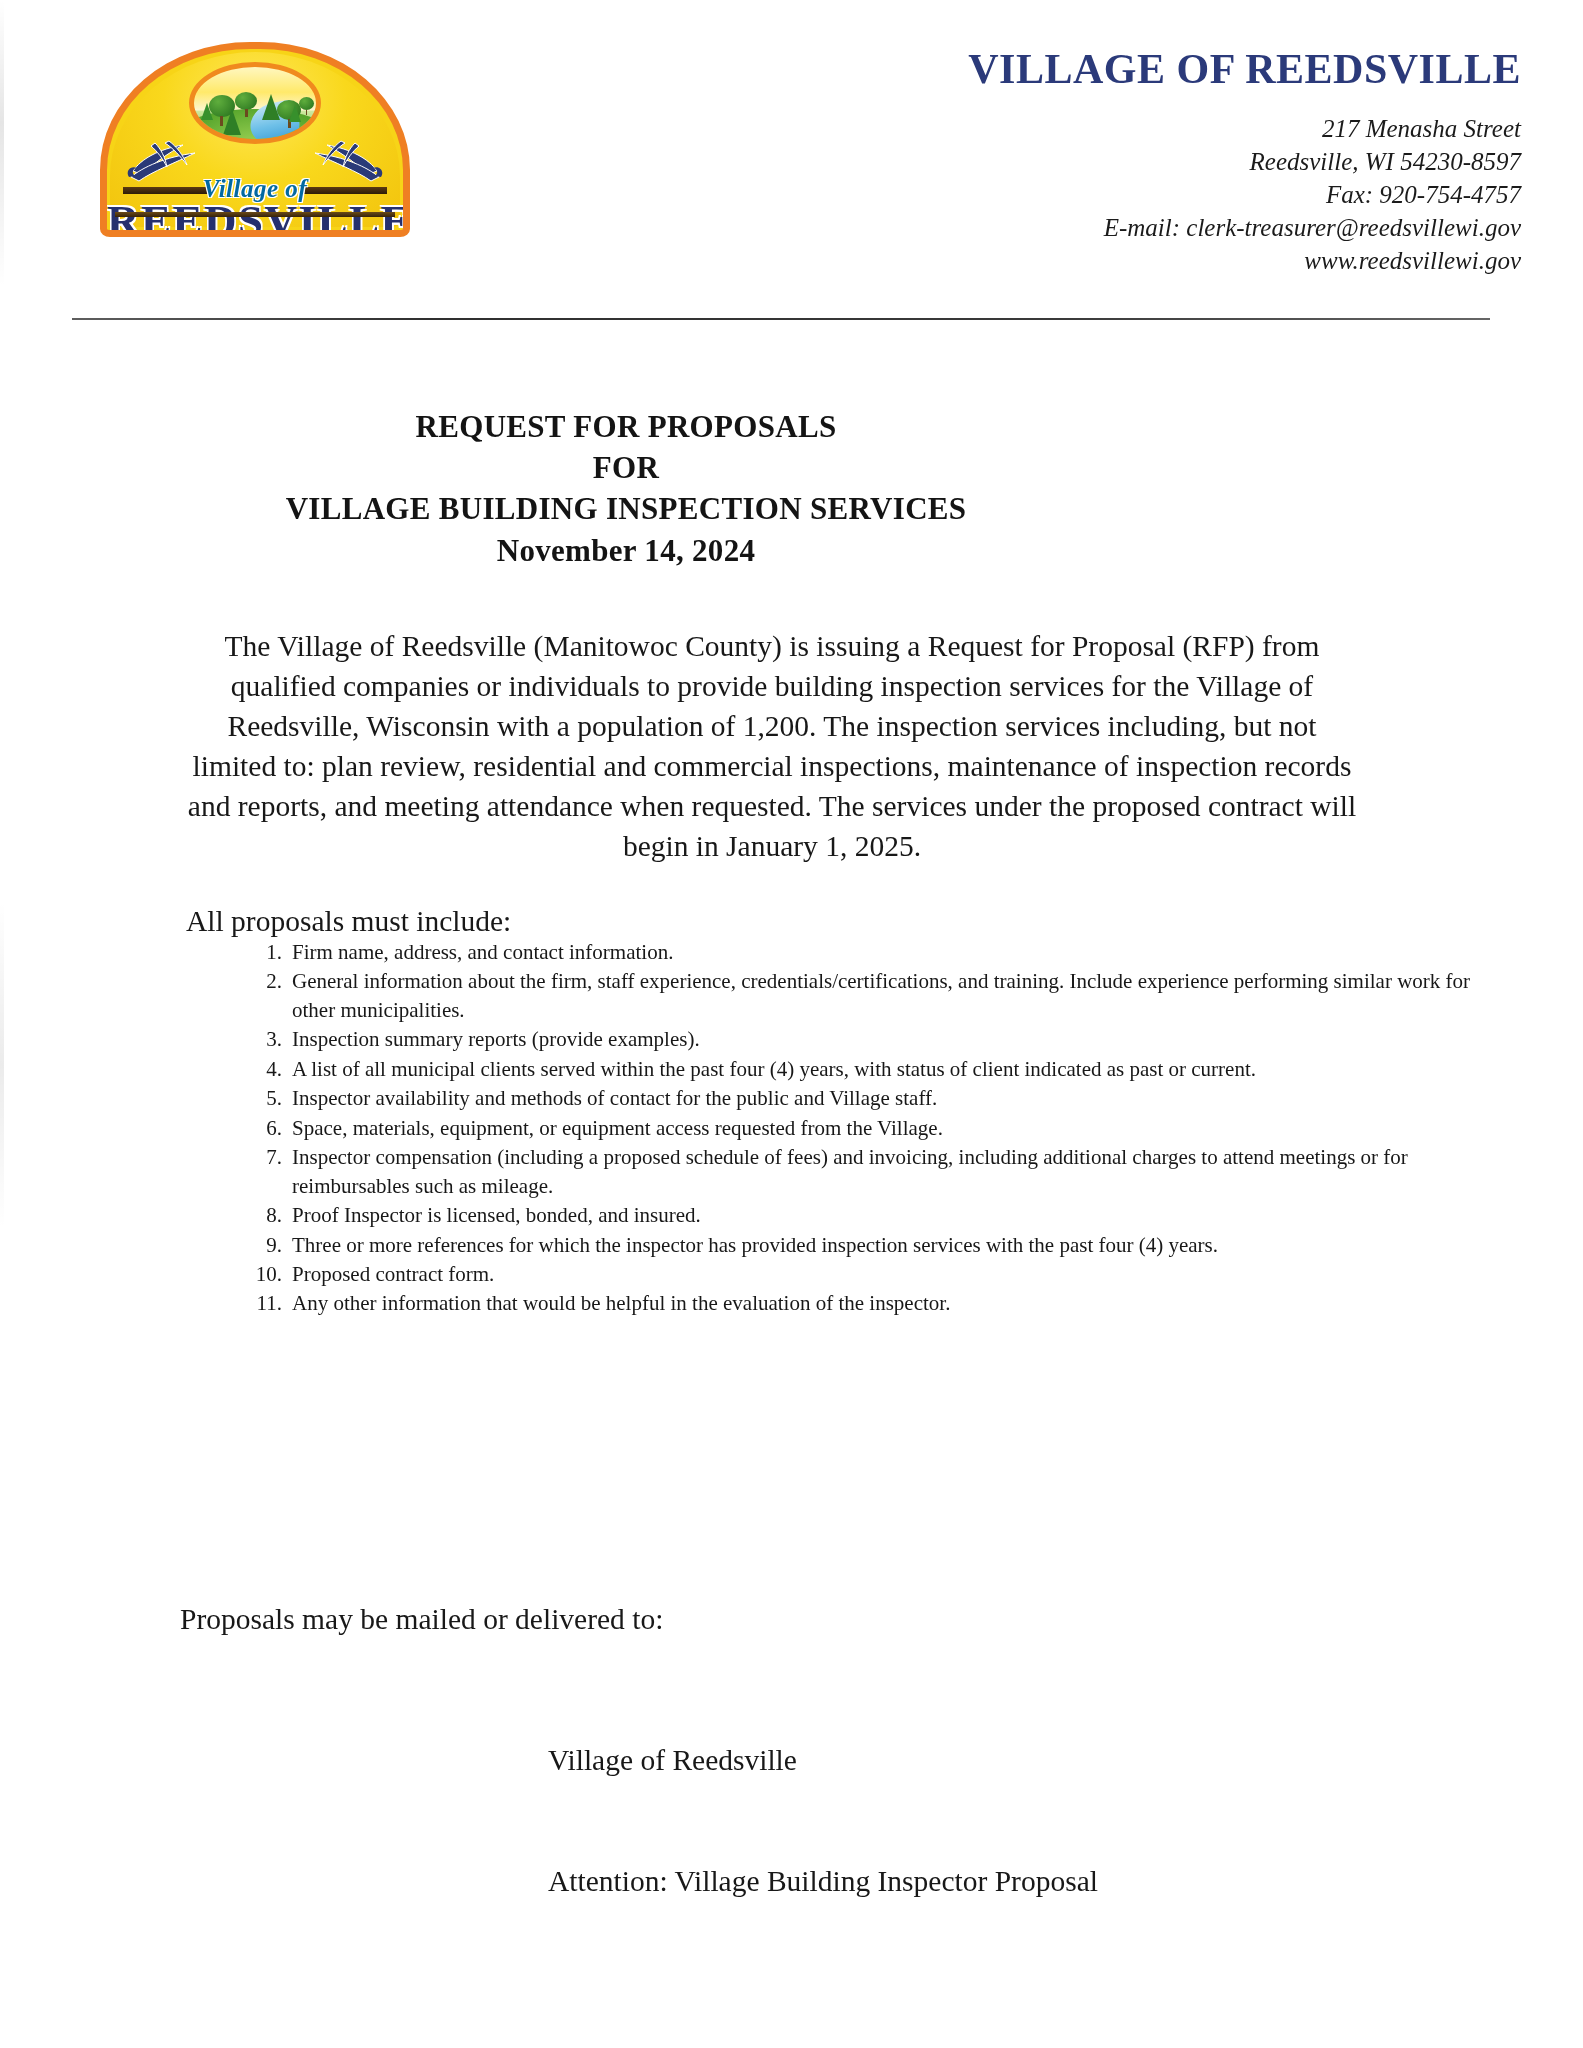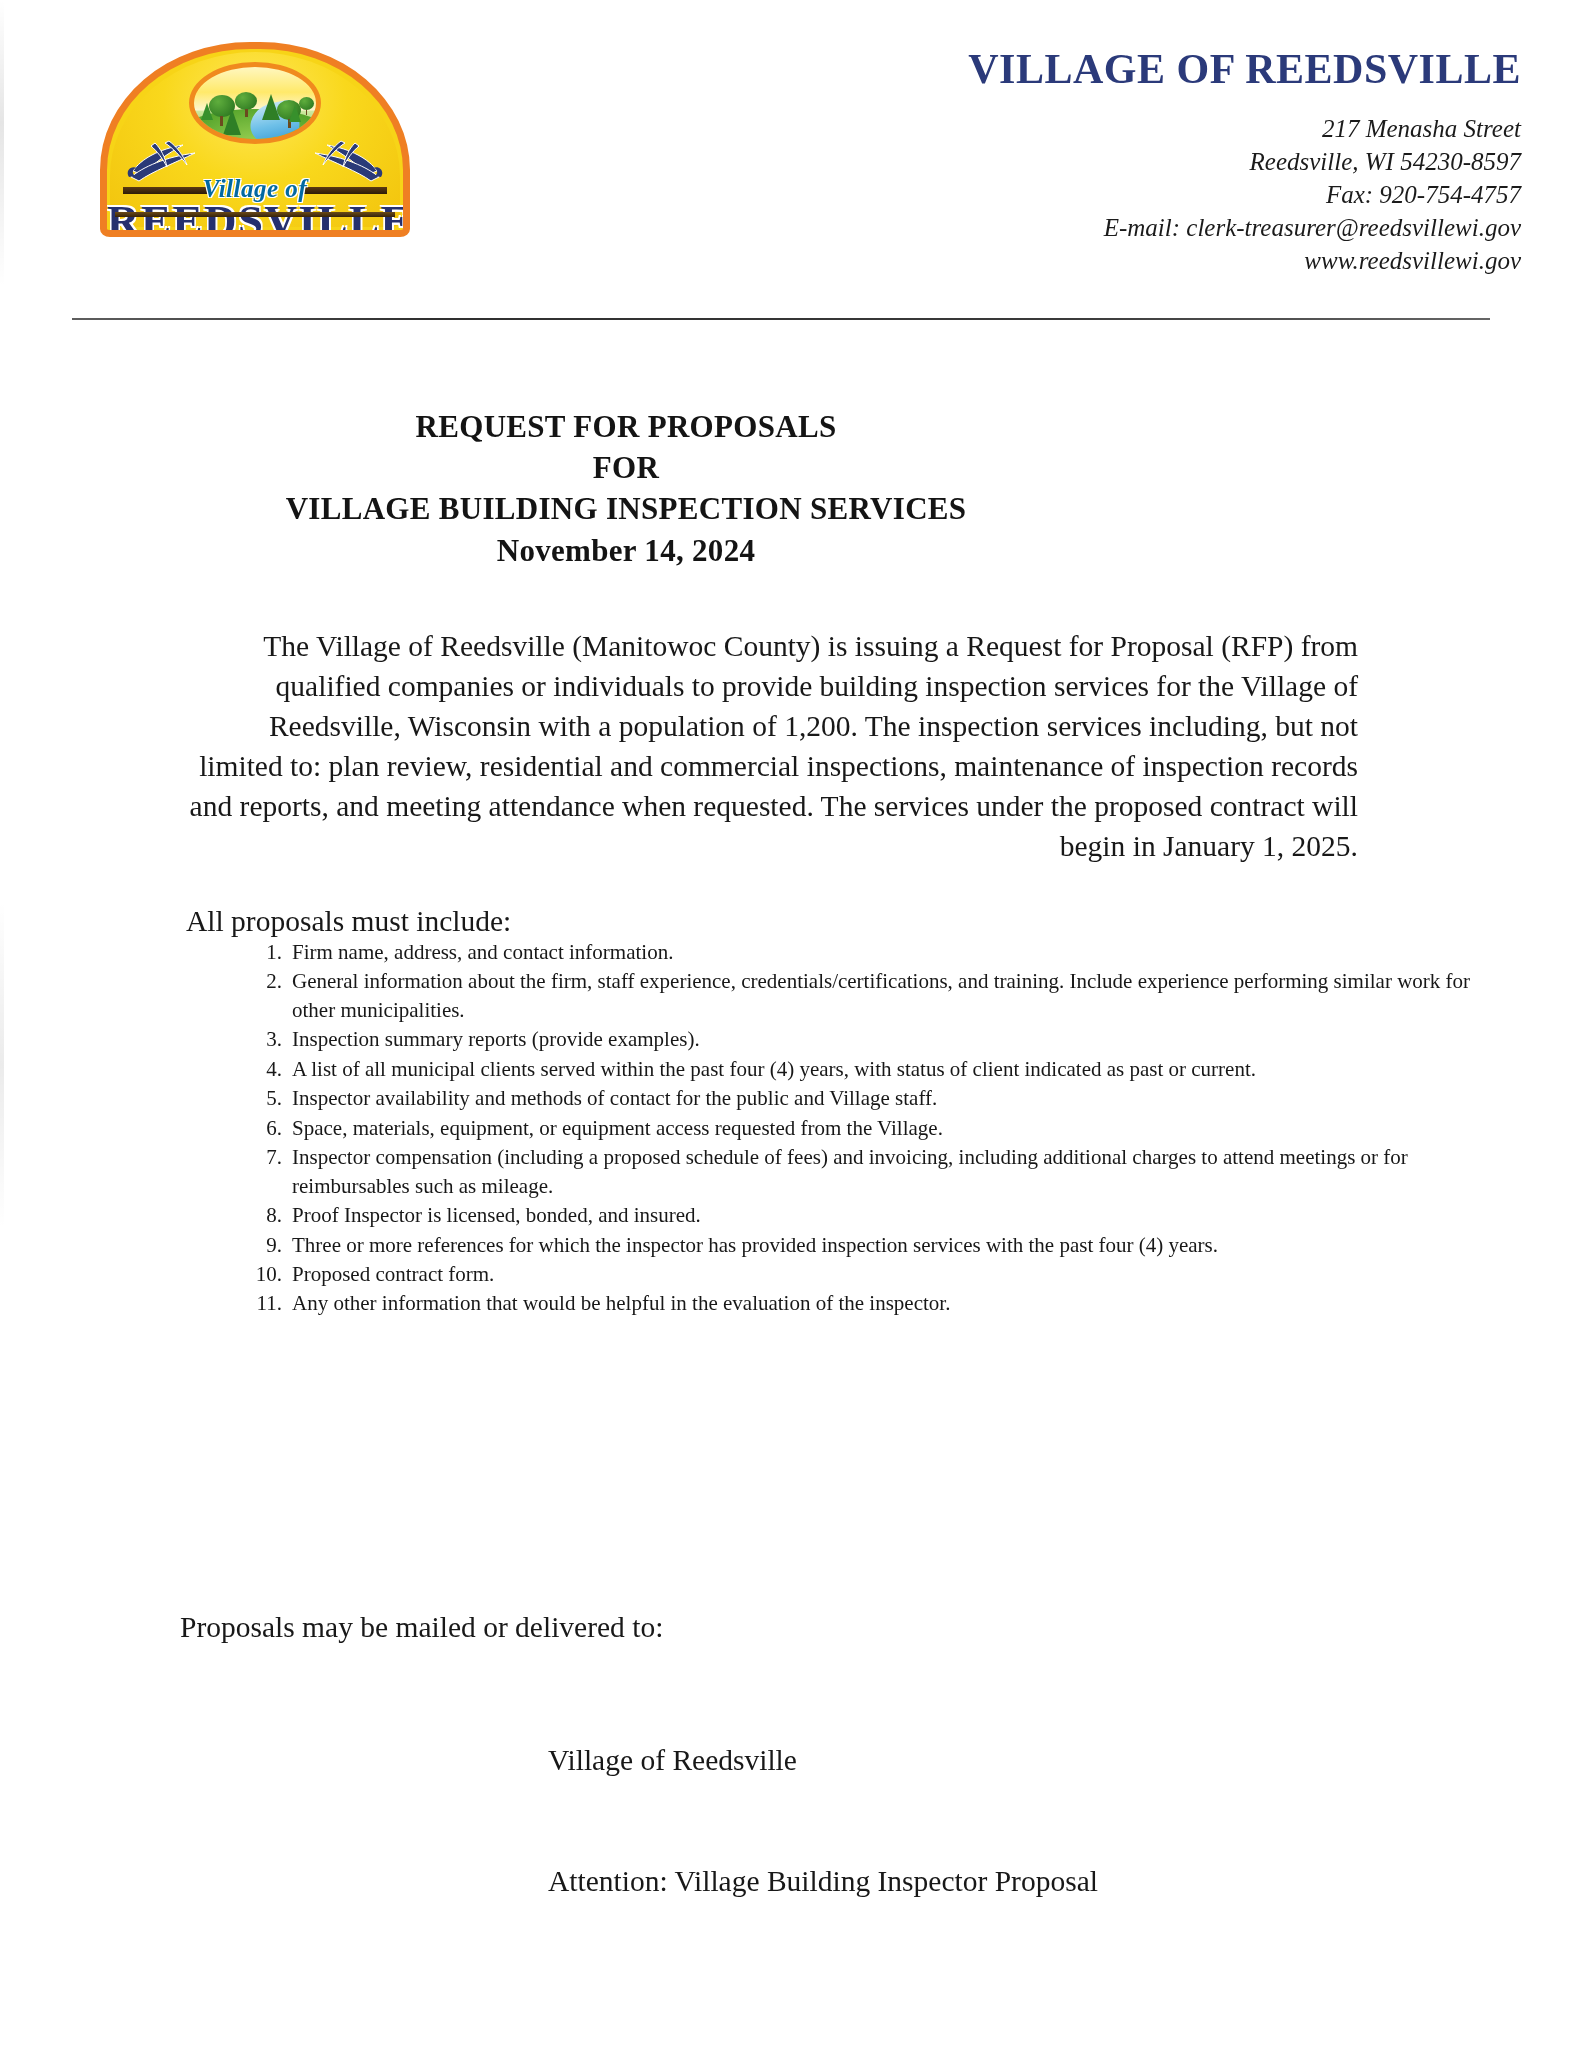--- a/index.html
+++ b/index.html
@@ -263,21 +263,21 @@
     top: 0;
     width: 1583px;
   }
   .para {
     position: absolute;
     left: 186px;
     top: 616px;
     width: 1172px;
     font-size: 29.5px;
     line-height: 1.355;
-    text-align: right;
+    text-align: center;
     color: #181818;
     margin-top: 11px;
   }
 
   .list-intro {
     position: absolute;
     left: 186px;
     top: 902px;
     font-size: 29.5px;
     line-height: 1.355;
@@ -315,21 +315,20 @@
     width: 56px;
   }
 
   .mail-intro {
     position: absolute;
     left: 180px;
     top: 1600px;
     font-size: 29.5px;
     line-height: 1.355;
     color: #181818;
-    margin-top: 8px;
   }
   .mail-addr {
     position: absolute;
     left: 548px;
     top: 1660px;
     font-size: 29.5px;
     line-height: 1.36;
     color: #181818;
     white-space: pre;
   }

